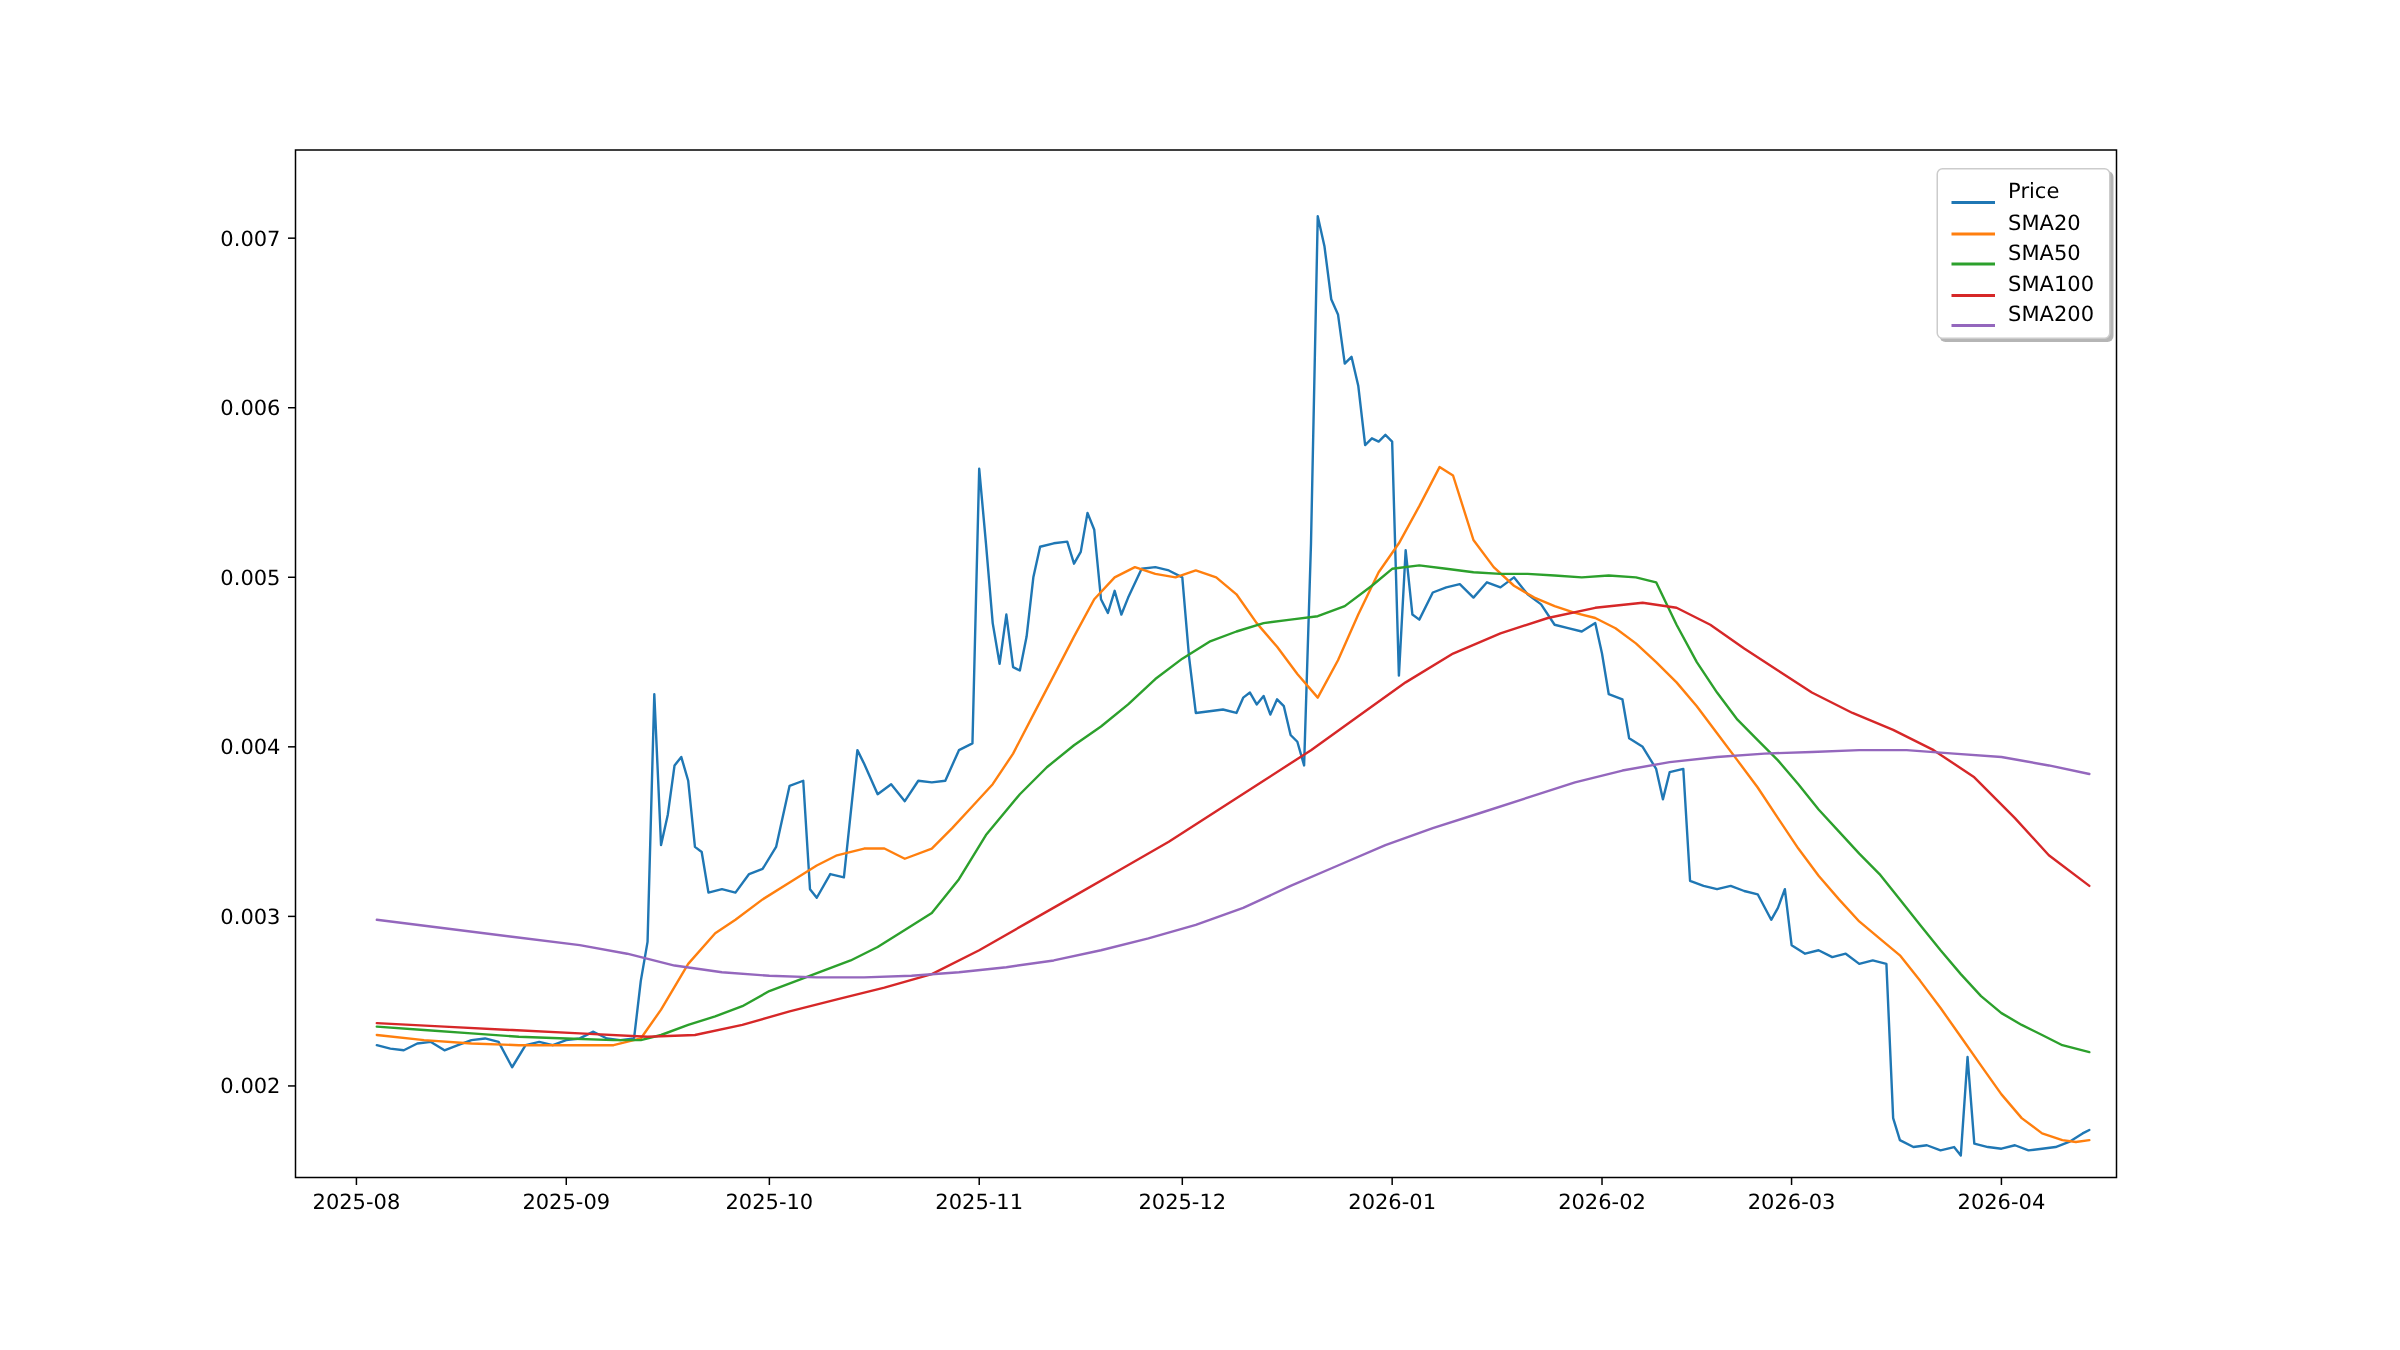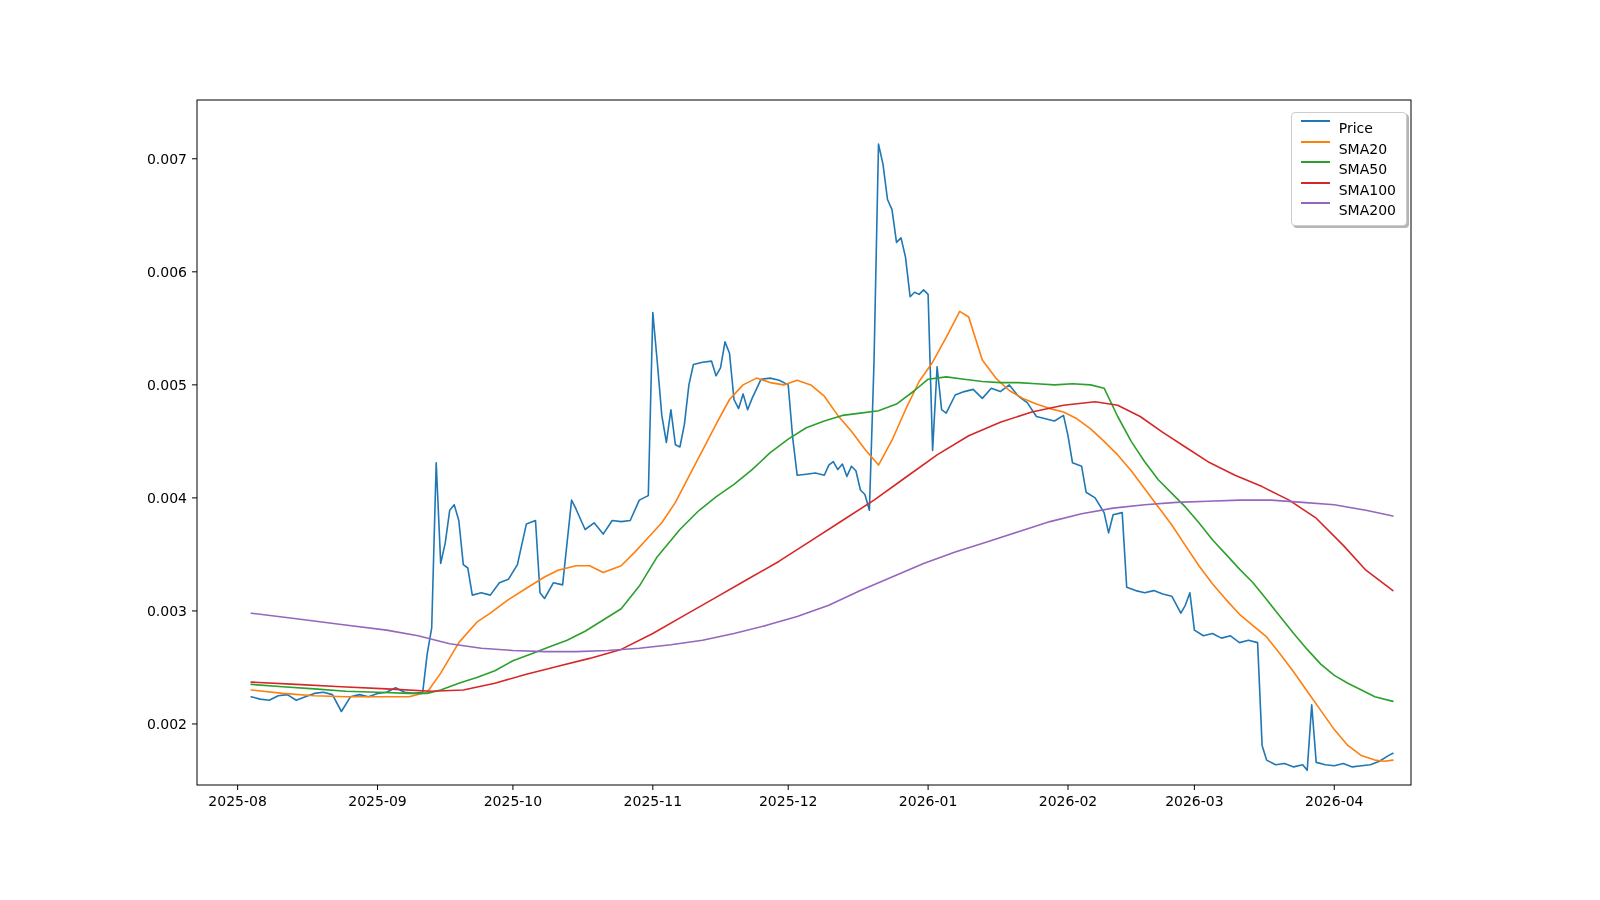--- a/index.html
+++ b/index.html
@@ -9,21 +9,21 @@
   }
   #chart-svg{position:absolute;left:0;top:0;}
   .tick-label{font-size:14px;fill:#000000;}
   #legend{
     position:absolute;top:112px;right:193px;background:#ffffff;
     border:1px solid #cccccc;border-radius:4px;
     box-shadow:2px 2px 0 rgba(120,120,120,0.55);
     padding:7px 10px 7px 9px;display:flex;flex-direction:column;gap:4.5px;
     z-index:2;
   }
-  .legend-row{display:flex;align-items:flex-start;gap:9px;height:16px;}
+  .legend-row{display:flex;align-items:flex-end;gap:9px;height:16px;}
   .legend-swatch{width:29px;height:0;border-top-style:solid;border-top-width:2px;}
   .legend-label{font-size:14px;color:#000000;line-height:16px;white-space:nowrap;}
 </style>
 </head>
 <body>
 
 <div id="figure">
   <svg id="chart-svg" width="1600" height="900" viewBox="0 0 1600 900">
       <line x1="237.6171003717472" y1="785" x2="237.6171003717472" y2="790" stroke="#000000" stroke-width="1"></line>
       <text x="237.6171003717472" y="806" text-anchor="middle" class="tick-label">2025-08</text>

